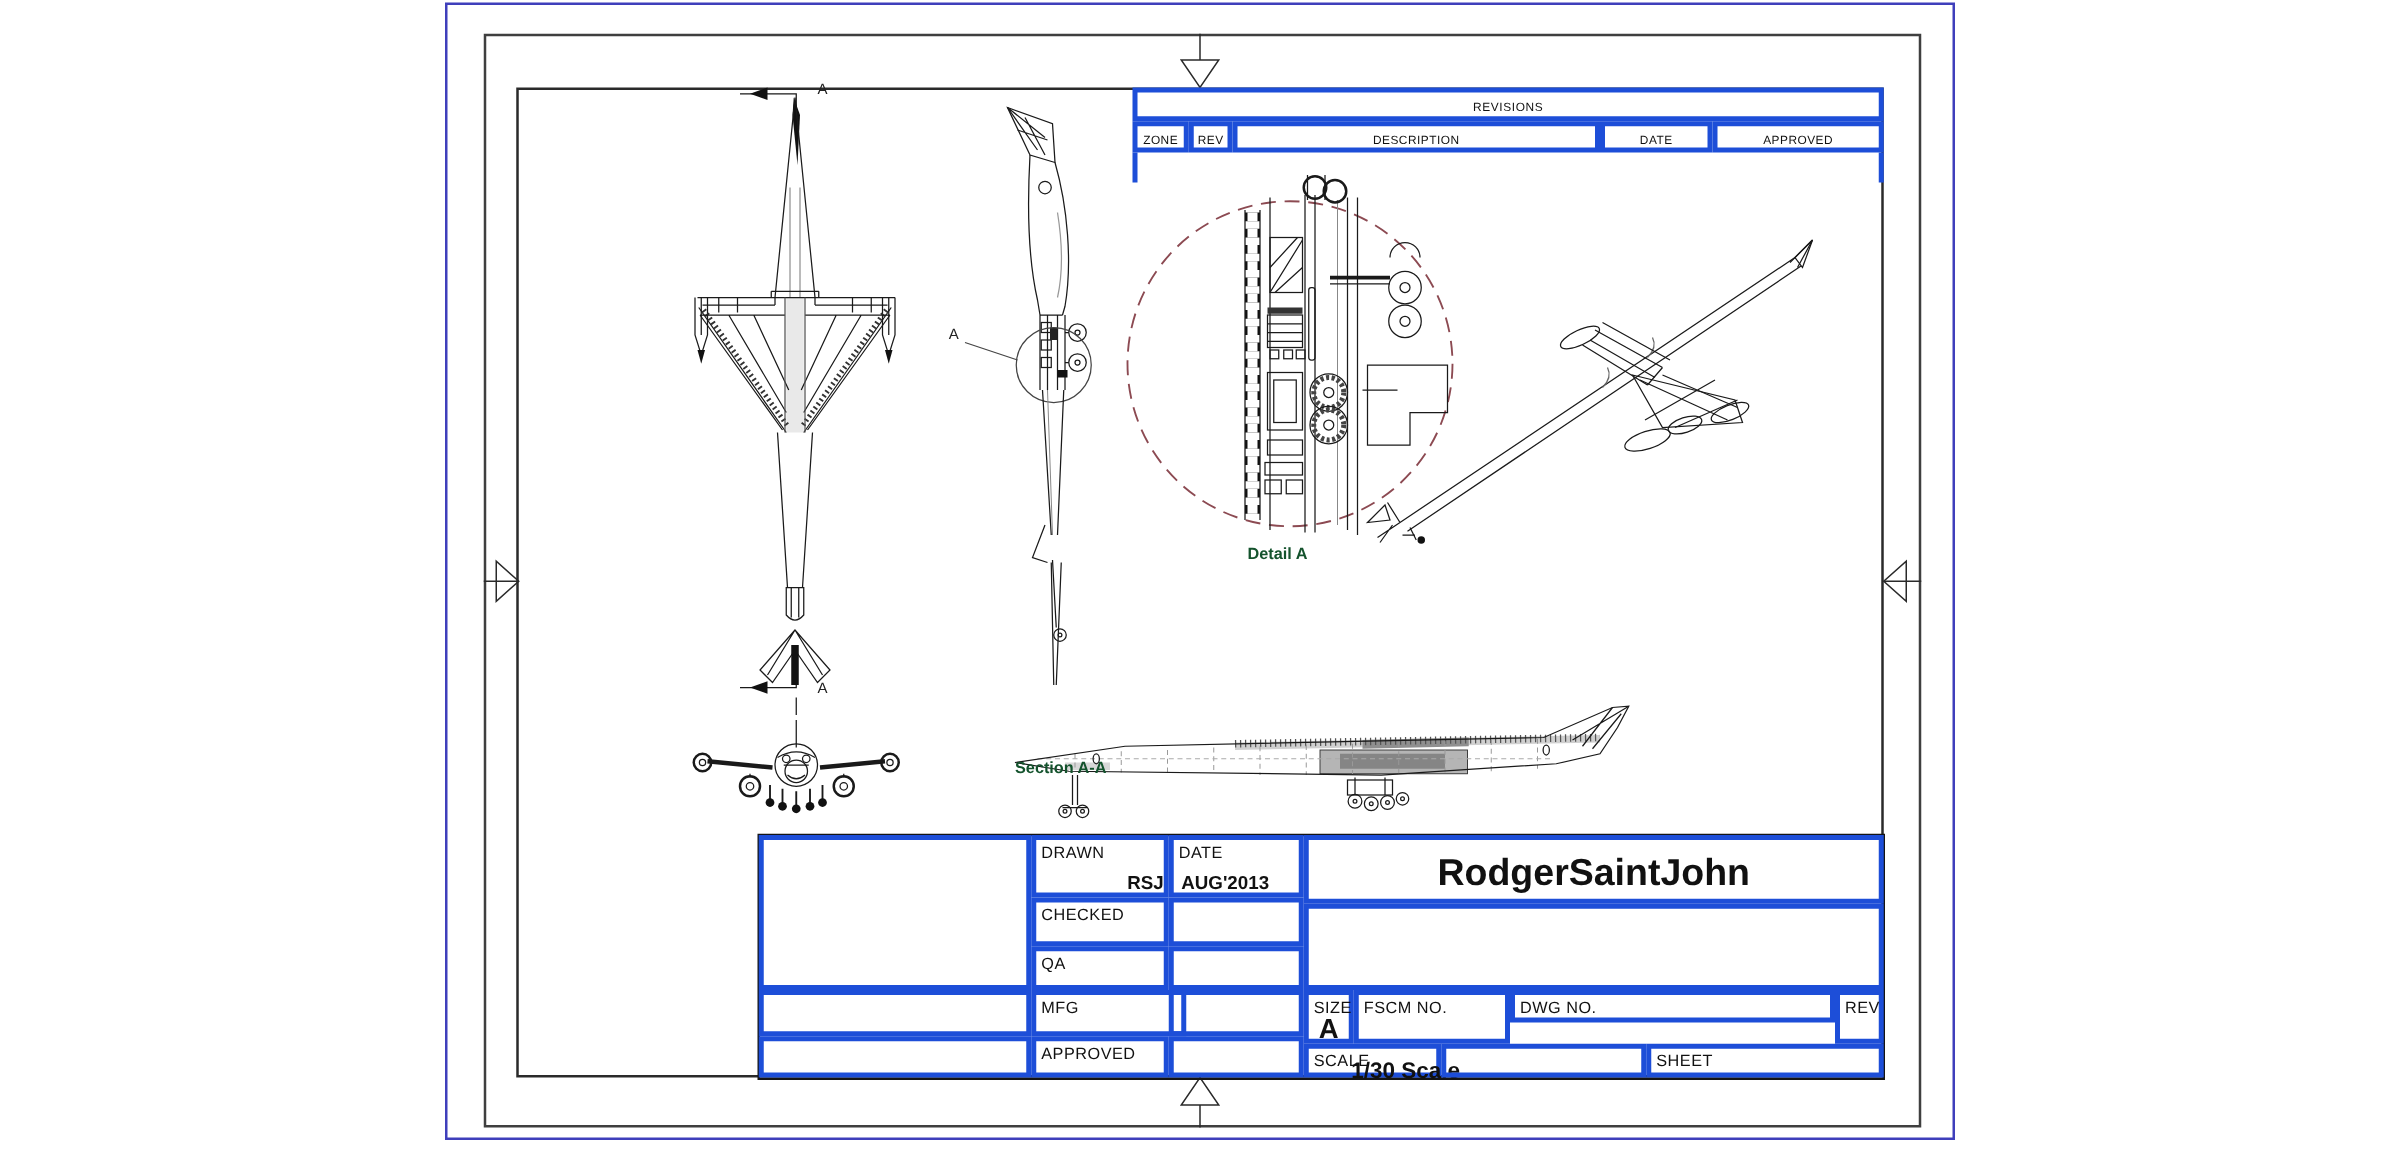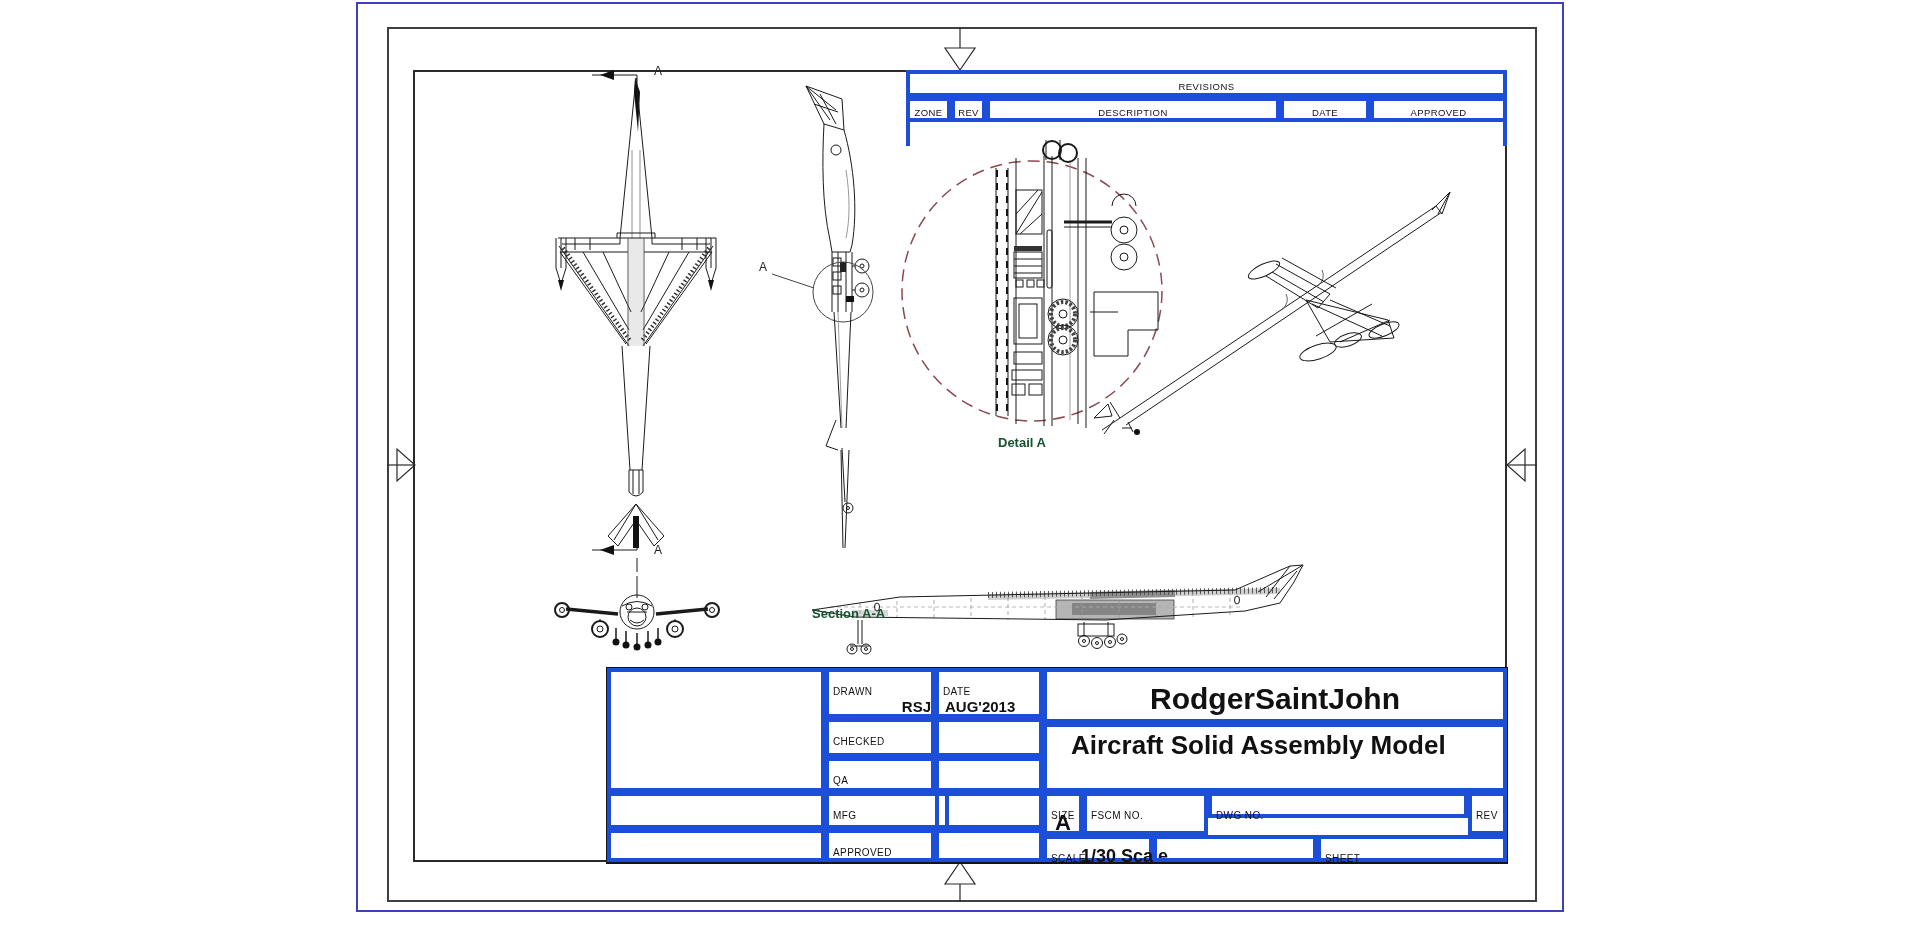--- a/index.html
+++ b/index.html
@@ -7,21 +7,21 @@
          font-family:"Liberation Sans", sans-serif;color:#111;}
   .abs{position:absolute;box-sizing:border-box;}
   
   .border-blue{left:356px;top:2px;width:1208px;height:910px;border:2px solid #3f3fbb;}
   .border-black{left:387px;top:27px;width:1150px;height:875px;border:2px solid #3f3f3f;}
   .border-frame{left:413px;top:70px;width:1094px;height:792px;border:2px solid #2a2a2a;}
   
   svg.art{position:absolute;left:0;top:0;}
   
   .cell{position:absolute;box-sizing:border-box;border:4px solid #1d4ed8;background:transparent;}
-  .cell .lab{position:absolute;left:4px;top:14px;font-size:10px;letter-spacing:.4px;color:#111;white-space:nowrap;}
+  .cell .lab{position:absolute;left:4px;top:2px;font-size:13px;letter-spacing:.4px;color:#111;white-space:nowrap;}
   .cell .val{position:absolute;font-weight:bold;white-space:nowrap;}
   
   .rev-title-cell{text-align:center;font-size:9.5px;letter-spacing:.5px;line-height:25px;}
   .rev-col{text-align:center;font-size:9.5px;letter-spacing:.4px;line-height:23px;}
   .rev-empty{border-top:none;border-bottom:none;}
   
   .tb-outline{left:606px;top:667px;width:902px;height:197px;border:2px solid #141414;}
   .company{font-weight:bold;font-size:30px;text-align:center;line-height:53px;}
   .dwg-title{font-weight:bold;font-size:26px;line-height:31px;padding:3px 0 0 24px;}
   .size-val{left:8px;top:14px;font-size:22px;font-weight:normal;}
@@ -309,21 +309,20 @@
       <span class="lab">MFG</span>
     </div>
     <div class="cell" style="left:935px;top:792px;width:108px;height:37px;"></div>
     <div class="cell" style="left:825px;top:829px;width:110px;height:33px;">
       <span class="lab">APPROVED</span>
     </div>
     <div class="cell" style="left:935px;top:829px;width:108px;height:33px;"></div>
 
     <div class="cell company" style="left:1043px;top:668px;width:464px;height:55px;">RodgerSaintJohn</div>
     <div class="cell dwg-title" style="left:1043px;top:723px;width:464px;height:69px;">
-      <div>Aircraft Solid Assembly Model</div>
     </div>
 
     <div class="cell" style="left:1043px;top:792px;width:40px;height:43px;padding-left:12px;">
       <span class="lab">SIZE</span>
       <span class="val size-val">A</span>
     </div>
     <div class="cell" style="left:1083px;top:792px;width:125px;height:43px;">
       <span class="lab">FSCM NO.</span>
     </div>
     <div class="cell" style="left:1208px;top:792px;width:260px;height:26px;">

